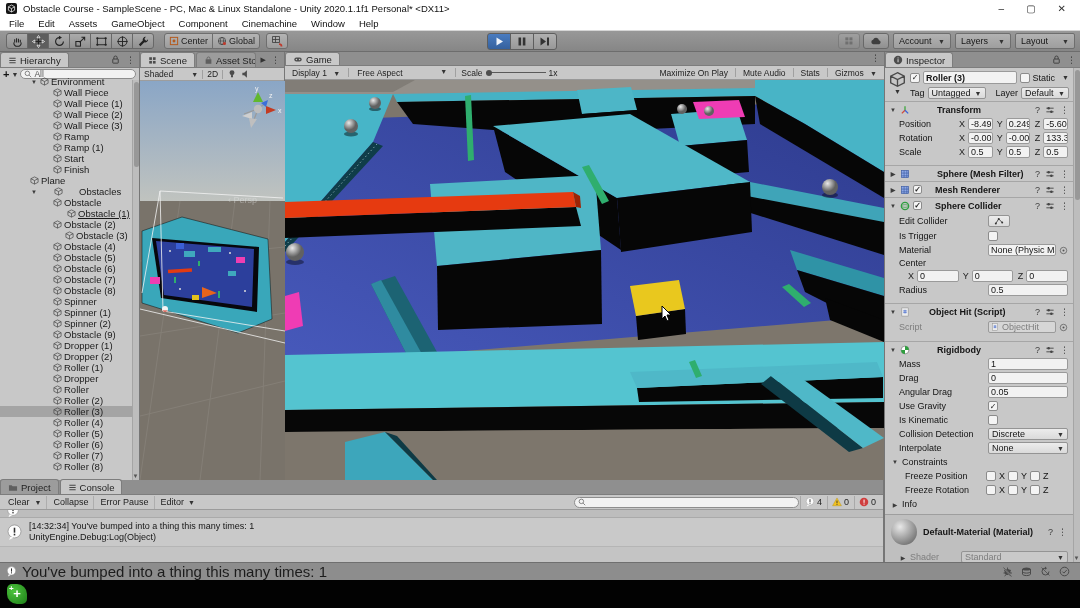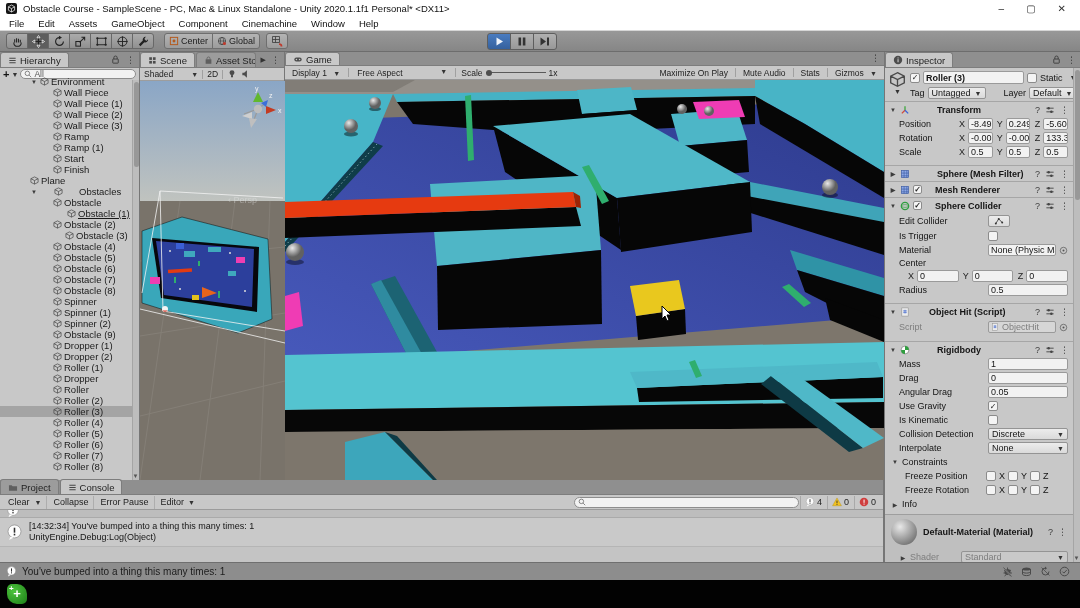--- a/index.html
+++ b/index.html
@@ -74,21 +74,21 @@
 .nf.gray{background:#d6d6d6;color:#7e7e7e}
 
 #console{left:0;top:480px;width:884px;height:98px;background:#c4c4c4;border-right:1px solid #767676}
 .ctb{height:15px;background:#c8c8c8;border-bottom:1px solid #9b9b9b;display:flex;align-items:center;gap:1px;padding:0 3px;font-size:9px;color:#1d1d1d}
 .cbtn{padding:0 5px;height:13px;display:flex;align-items:center;border-right:1px solid #adadad}
 .centry{display:flex;gap:6px;padding:3px 6px;background:#c9c9c9;border-bottom:1px solid #b5b5b5;align-items:center}
 .centry .txt{font-size:9px;line-height:11px;color:#161616}
 .cpartial{height:8px;overflow:hidden;background:#bdbdbd;border-bottom:1px solid #aaa;padding-left:6px}
 .cnt{display:flex;align-items:center;gap:2px;padding:0 4px;height:13px;border-left:1px solid #a9a9a9;font-size:9px}
 
-#status{left:0;top:562px;width:1080px;height:18px;background:#8d8d8d;border-top:1px solid #6f6f6f;display:flex;align-items:center;gap:5px;padding:0 6px;font-size:10px;color:#1c1c1c}
+#status{left:0;top:562px;width:1080px;height:18px;background:#8d8d8d;border-top:1px solid #6f6f6f;display:flex;align-items:center;gap:5px;padding:0 6px;font-size:15px;color:#1c1c1c}
 #status .ric{margin-left:auto;display:flex;gap:8px;align-items:center;color:#444;font-size:10px;padding-right:4px}
 #desktop{left:0;top:580px;width:1080px;height:28px;background:#020202}
 .npp{position:absolute;left:7px;top:4px;width:20px;height:20px;border-radius:5px 10px 5px 10px;background:radial-gradient(circle at 35% 35%,#4cc43c,#1d7d18);display:flex;align-items:center;justify-content:center}
 .npp b{color:#fff;font-size:13px;line-height:10px}
 .npp i{position:absolute;left:2px;top:0;color:#fff;font-size:8px;font-style:normal;font-weight:bold}
 .cursor{position:absolute;left:661px;top:305px;pointer-events:none}
 </style>
 </head>
 <body>
 
@@ -337,20 +337,44 @@
             <rect x="0.5" y="0.5" width="2.6" height="8" fill="#333"></rect>
             <rect x="4.8" y="0.5" width="2.6" height="8" fill="#333"></rect>
           </svg>
       </div>
       <div class="play" style="margin-left:-1px;border-radius:0 3px 3px 0">
         <svg width="10" height="9" viewBox="0 0 10 9">
             <path d="M0.5 0.5 6 4.5 0.5 8.5z" fill="#333"></path>
             <rect x="7" y="0.5" width="2" height="8" fill="#333"></rect>
           </svg>
       </div>
+    </div>
+    <div class="rgrp">
+      <div class="tbtn" style="border-radius:3px;opacity:.45">
+          <svg class="ic">
+            <use href="#ic-grid4"></use>
+          </svg>
+        </div>
+      <div class="tbtn" style="border-radius:3px;width:26px">
+          <svg class="ic" style="width:12px;height:10px">
+            <use href="#ic-cloud"></use>
+          </svg>
+        </div>
+      <div class="ddbtn" style="width:58px">
+          <span>Account</span>
+          <span class="caret">▼</span>
+        </div>
+      <div class="ddbtn" style="width:56px">
+          <span>Layers</span>
+          <span class="caret">▼</span>
+        </div>
+      <div class="ddbtn" style="width:60px">
+          <span>Layout</span>
+          <span class="caret">▼</span>
+        </div>
     </div>
   </div>
 
   <div class="abs panel" id="hier">
     <div class="tabstrip">
       <div class="tab on">
         <svg class="ic" style="width:9px;height:9px">
             <use href="#ic-console"></use>
           </svg>
         <span>Hierarchy</span>
@@ -928,21 +952,21 @@
             <span class="cb"></span>
             <span>Static</span>
             <span class="caret">▼</span>
           </div>
           <div class="row" style="gap:3px;margin-top:3px">
             <span>Tag</span>
             <span class="dd" style="width:58px">
                 <span>Untagged</span>
                 <span class="caret">▼</span>
               </span>
-            <span style="margin-left:15px">Layer</span>
+            <span style="margin-left:7px">Layer</span>
             <span class="dd" style="flex:1">
                 <span>Default</span>
                 <span class="caret">▼</span>
               </span>
           </div>
         </div>
       </div>
 
       <div class="comp">
         <span class="fold">▼</span>

